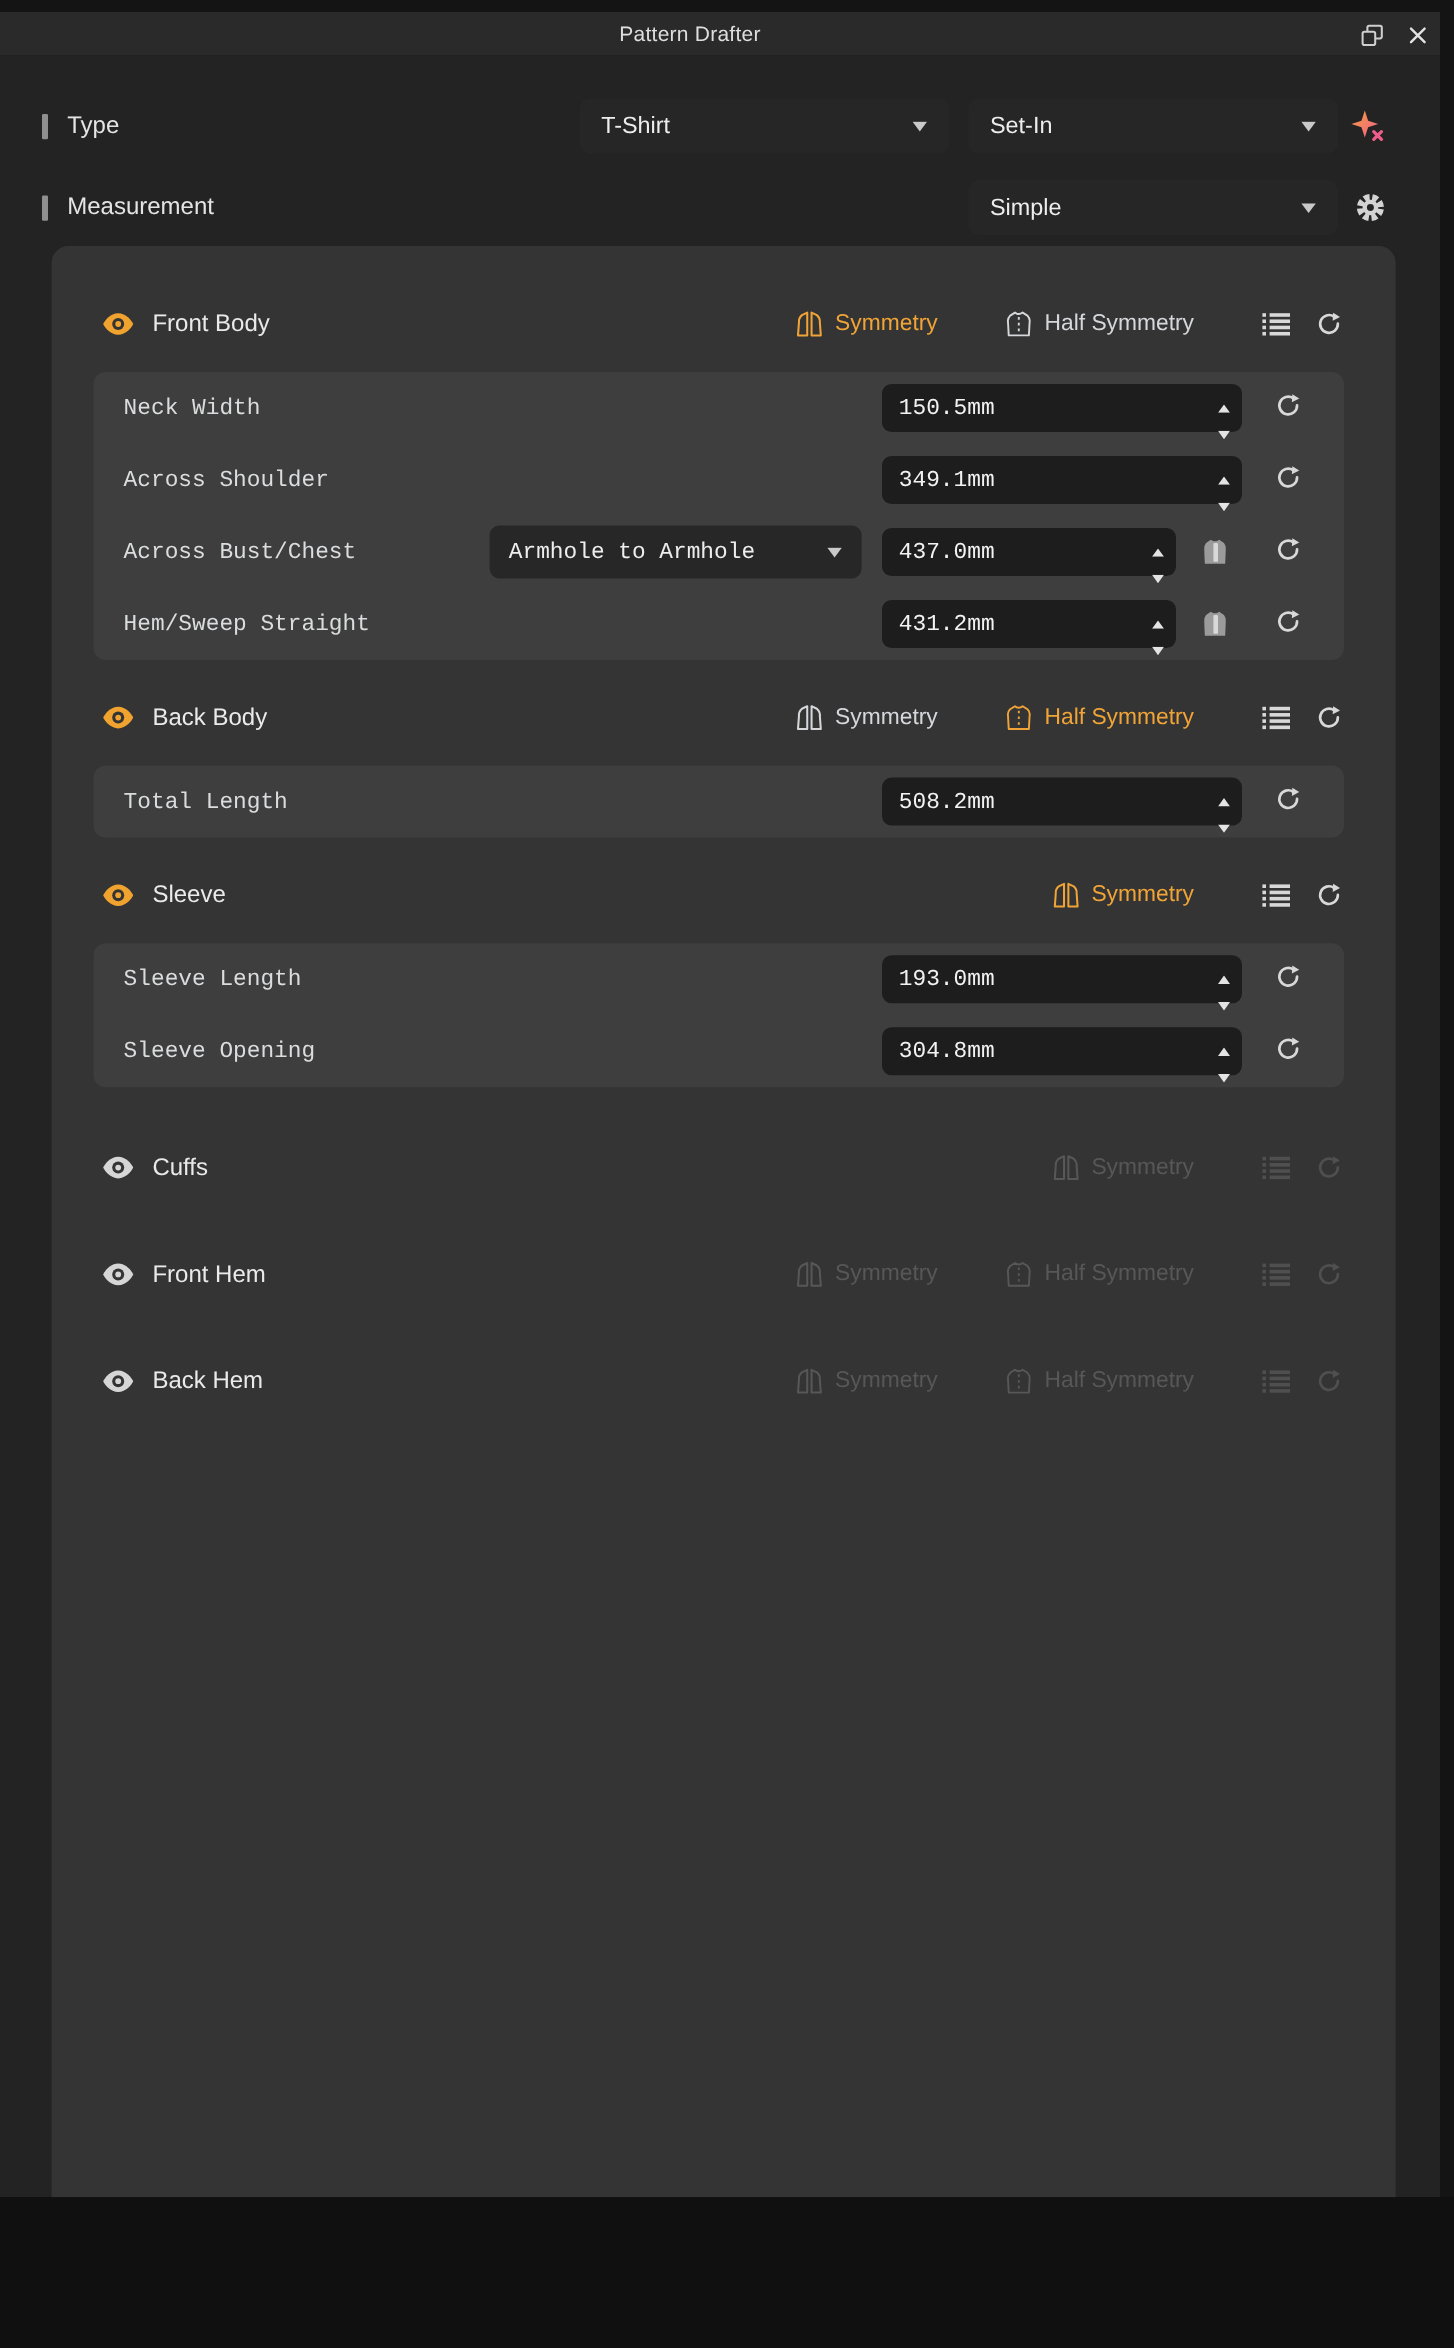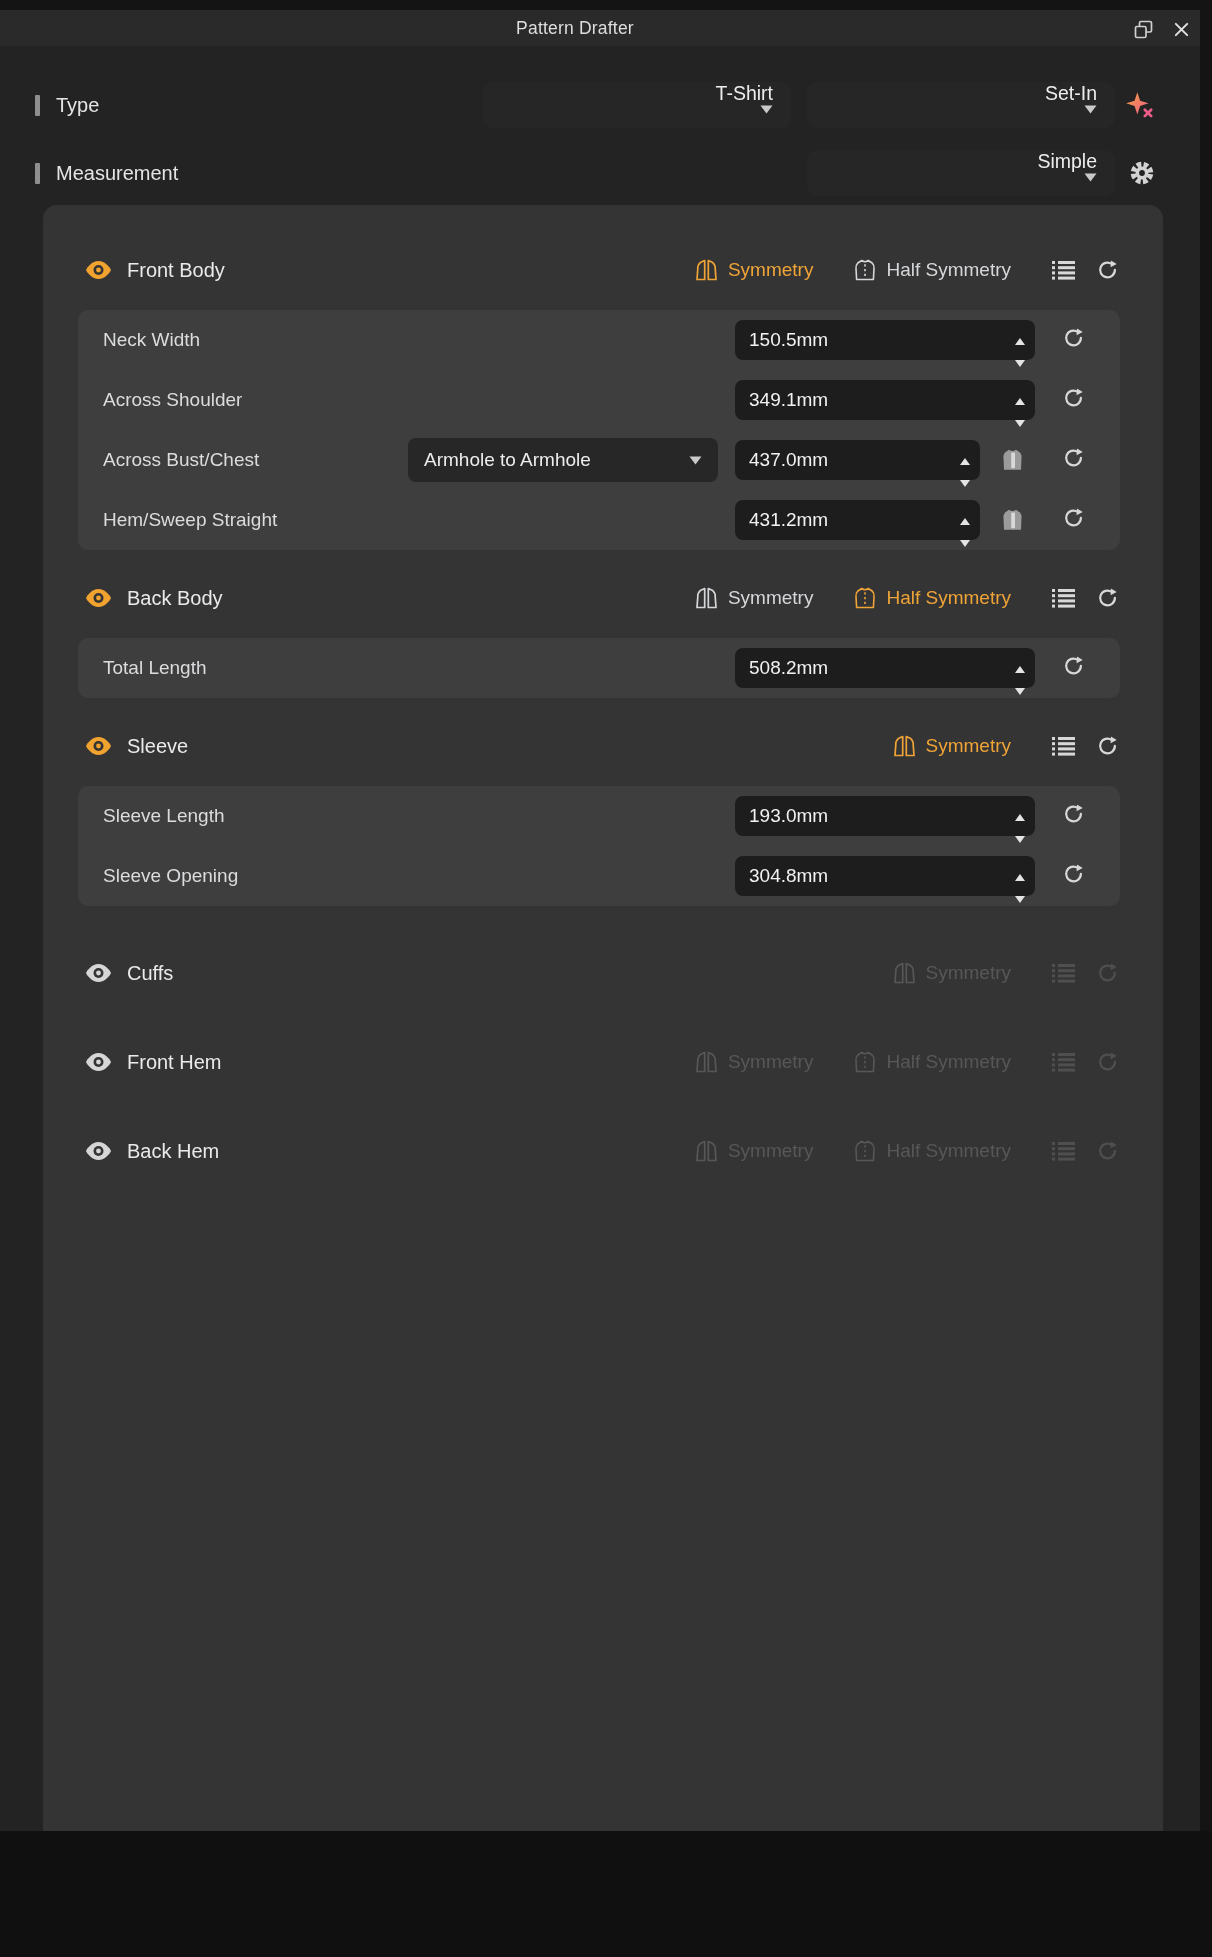--- a/index.html
+++ b/index.html
@@ -13,46 +13,46 @@
   .tb-btn { position:absolute; top:8px; width:22px; height:22px; display:flex; align-items:center; justify-content:center; }
   .tb-float { left:1132px; } .tb-close { left:1170px; }
 
   
   .body { position:absolute; top:46px; left:0; width:1200px; height:1903px; background:#232323; }
 
   .cfg-row { position:absolute; left:0; width:1200px; height:46px; }
   .type-row { top:36px; } .meas-row { top:104px; }
   .marker { position:absolute; left:35px; top:13px; width:5px; height:21px; background:#8f8f8f; border-radius:1px; }
   .cfg-label { position:absolute; left:56px; top:50%; transform:translateY(-50%); font-size:20px; color:#e4e4e4; }
-  .dd { position:absolute; top:0; height:46px; background:#262626; border-radius:9px; display:flex; align-items:flex-end;
-        padding:0 18px; box-sizing:border-box; color:#ededed; font-size:19.5px; cursor:default;flex-direction:column; }
+  .dd { position:absolute; top:0; height:46px; background:#262626; border-radius:9px; display:flex; align-items:center;
+        padding:0 18px; box-sizing:border-box; color:#ededed; font-size:19.5px; cursor:default; }
   .dd .caret { margin-left:auto; display:flex; color:#c9c9c9; }
   .dd-garment { left:483px; width:308px; } .dd-sleeve { left:807px; width:308px; } .dd-mode { left:807px; width:308px; }
   .magic { position:absolute; left:1124px; top:8px; width:32px; height:32px; }
   .gear  { position:absolute; left:1128px; top:9px; width:28px; height:28px; color:#d3d3d3; }
 
   
   .main-panel { position:absolute; top:159px; left:43px; width:1120px; height:1666px; background:#343434;
                 border-radius:14px; padding-top:45px; box-sizing:border-box; display:flex; flex-direction:column; }
 
   .sec-head { height:40px; min-height:40px; display:flex; align-items:center; padding:0 44px 0 42px; }
   .sec-head.empty { margin-top:19px; margin-bottom:30px; }
   .eye { display:flex; width:27px; }
   .eye-orange { color:#f0a32e; } .eye-white { color:#d6d6d6; }
   .sec-title { margin-left:15px; font-size:20px; color:#eaeaea; }
-  .sec-controls { margin-left:auto; display:flex; align-items:center; gap:40px; }
+  .sec-controls { margin-left:auto; display:flex; align-items:center; gap:56px; }
   .toggle { display:flex; align-items:center; gap:9px; font-size:19px; }
   .t-active { color:#f0a437; } .t-inactive { color:#d5d7da; } .t-disabled { color:#575757; }
   .tools { display:flex; align-items:center; gap:20px; }
   .tools-enabled { color:#d8d8d8; } .tools-disabled { color:#4f4f4f; }
   .tool-ic { display:flex; }
 
   .rows-panel { margin:20px 0 28px 35px; width:1042px; background:#3e3e3e; border-radius:10px;
                 display:flex; flex-direction:column; }
-  .mrow { position:relative; height:60px; display:flex; align-items:center; }
+  .mrow { position:relative; height:60px; display:flex; align-items:center;font-family:Liberation Mono, monospace; }
   .mrow-label { margin-left:25px; font-size:19px; color:#dbdcde; }
   .row-dd { position:absolute; left:330px; top:8px; width:310px; height:44px; background:#272727; border-radius:8px;
             display:flex; align-items:center; padding:0 16px; box-sizing:border-box; color:#ededed; font-size:19px; }
   .row-dd .caret { margin-left:auto; display:flex; color:#c9c9c9; }
   .spin { position:absolute; left:657px; top:10px; width:300px; height:40px; background:#1d1d1d; border-radius:8px;
           display:flex; align-items:center; padding:0 40px 0 14px; box-sizing:border-box; color:#f2f2f2; font-size:19px; }
   .spin.short { width:245px; }
   .arrows { position:absolute; right:10px; top:0; height:100%; display:flex; flex-direction:column;
             justify-content:space-between; padding:8px 0; box-sizing:border-box; color:#e4e4e4; }
   .measure-ic { position:absolute; left:923px; top:18px; display:flex; }

